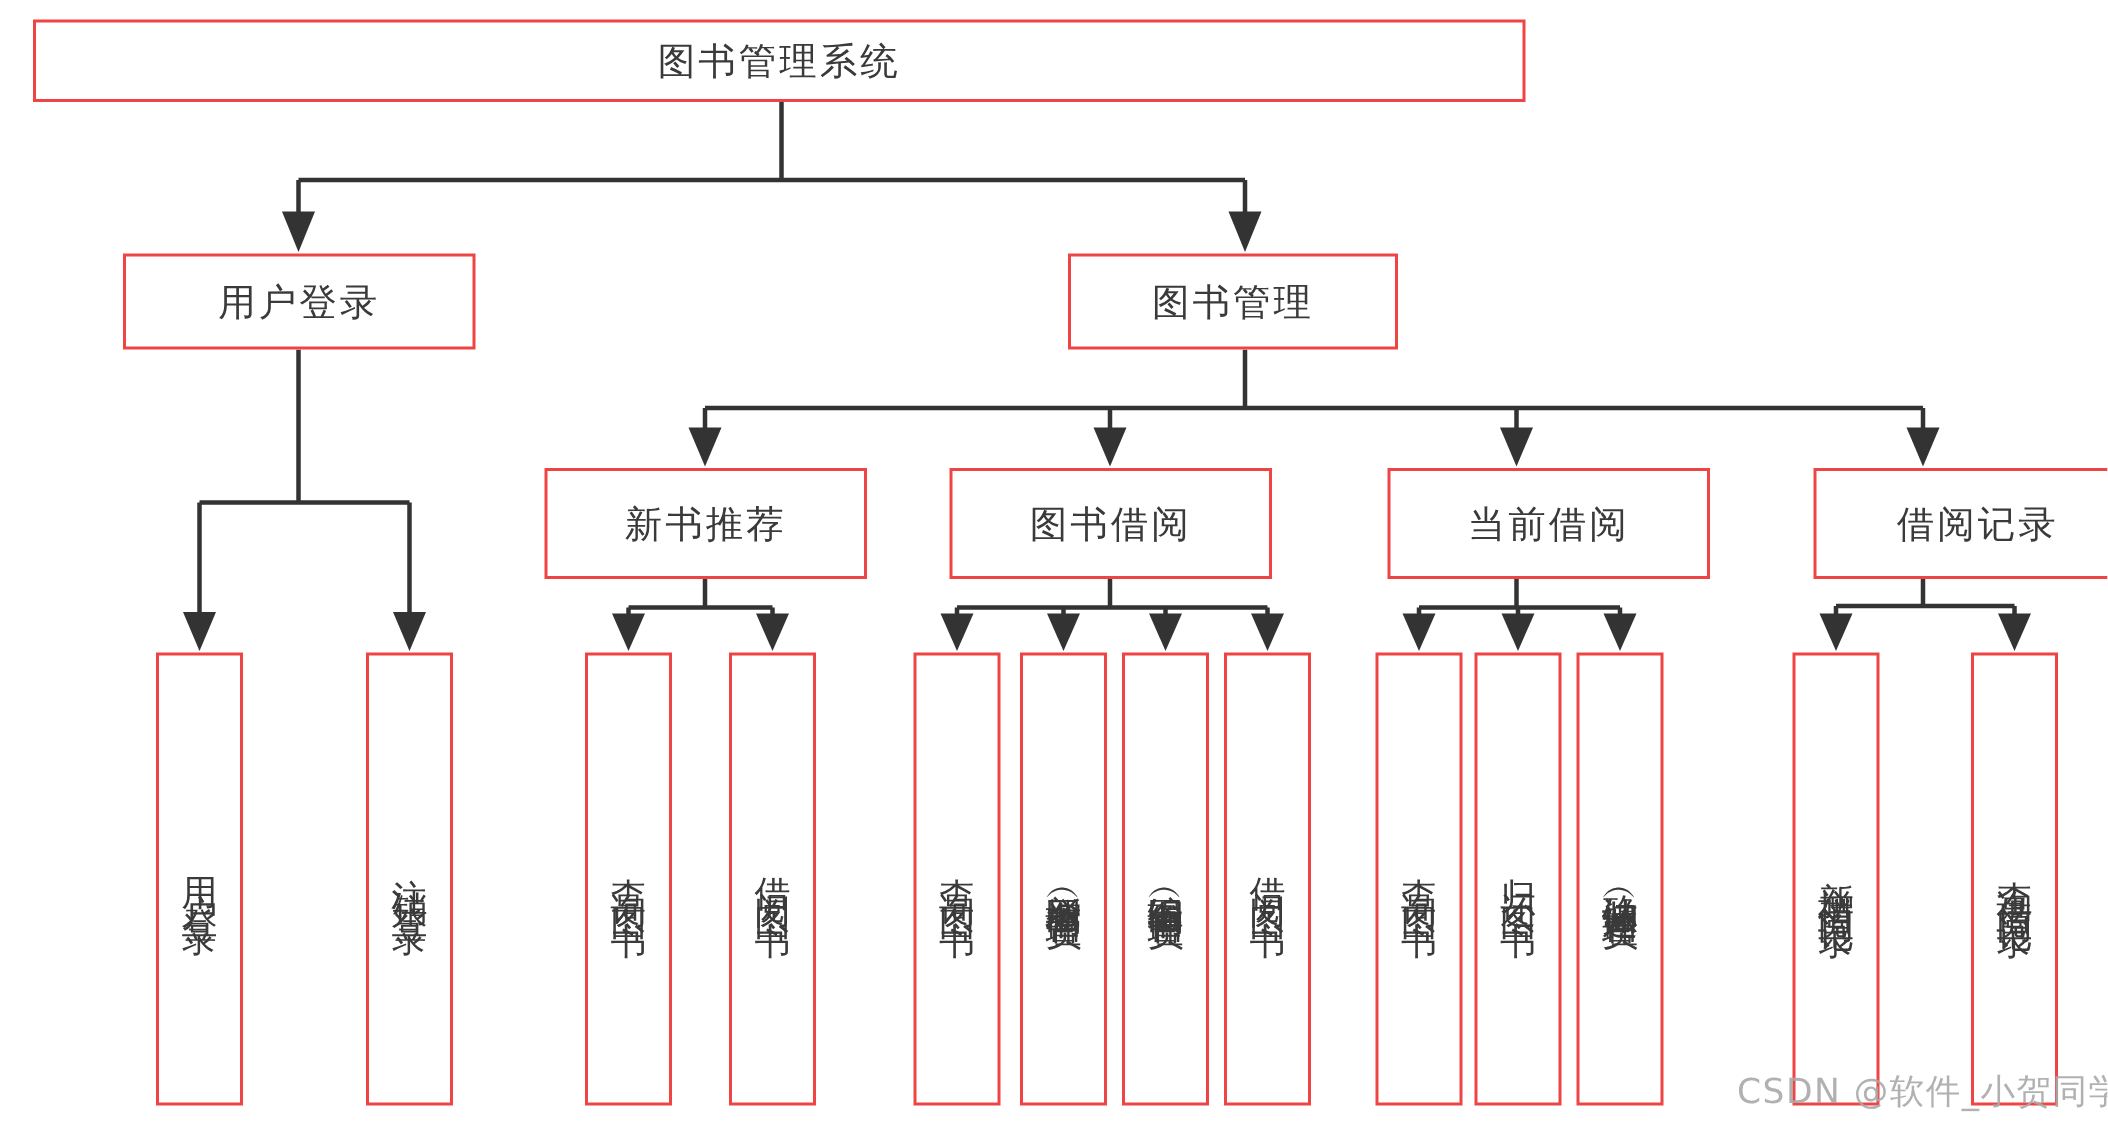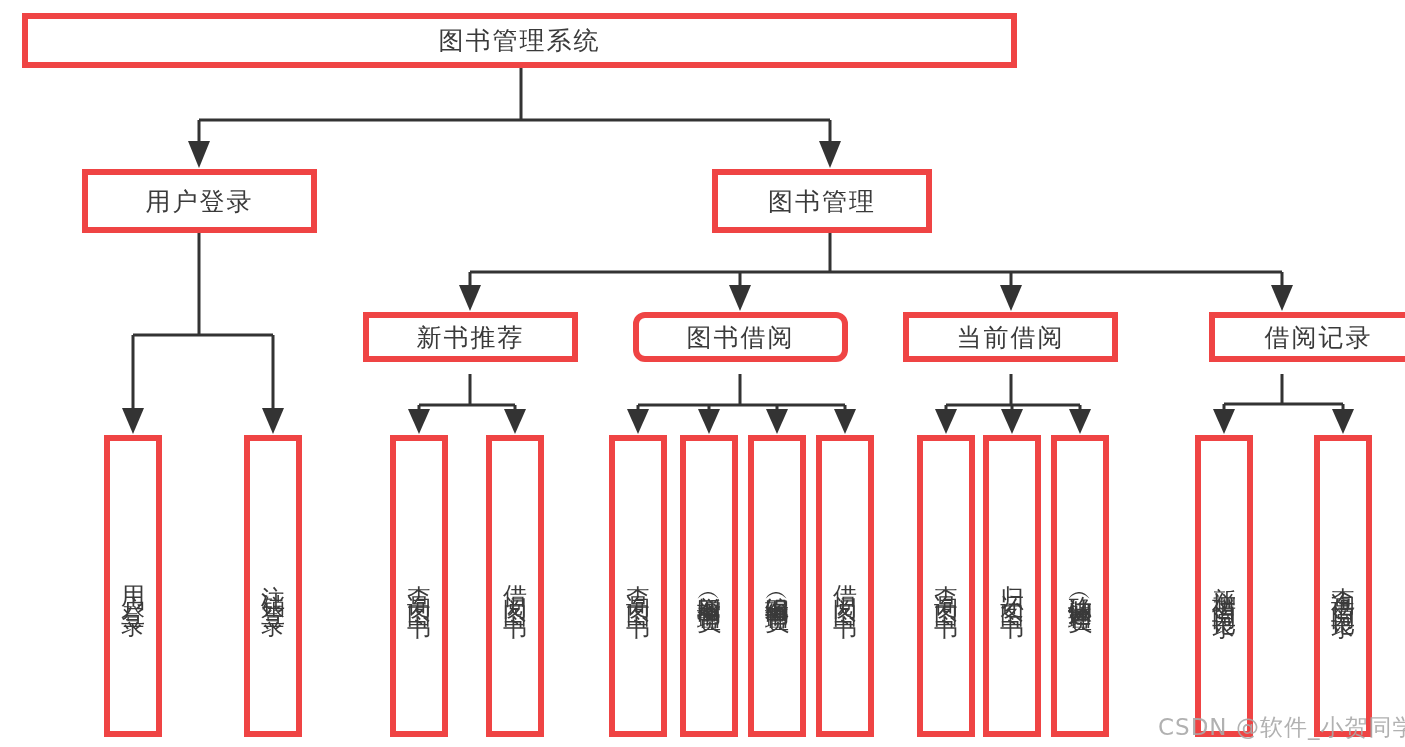--- a/index.html
+++ b/index.html
@@ -13,21 +13,21 @@
   }
   #wires {
     position: absolute;
     left: 0; top: 0;
     width: 1405px; height: 747px;
     pointer-events: none;
   }
   .box {
     position: absolute;
     box-sizing: border-box;
-    border: 6px solid #ef4444;
+    border: 2px solid #ef4444;
     background: #ffffff;
     display: flex;
     align-items: center;
     justify-content: center;
     color: #3a3a3a;
     font-size: 25px;
     letter-spacing: 2px;
     white-space: nowrap;
   }
   .vbox {
@@ -36,24 +36,24 @@
     white-space: normal;
     letter-spacing: 10px;
   }
   .vbox.med  { letter-spacing: 6px; }
   .vbox.long { letter-spacing: 2px; }
 
   
   .b-root     { left:22px;   top:13px;  width:995px; height:55px; }
   .b-login    { left:82px;   top:169px; width:235px; height:64px; }
   .b-mgmt     { left:712px;  top:169px; width:220px; height:64px; }
-  .b-l3       { top:312px; height:50px; width:215px; }
+  .b-l3       { top:312px; height:74px; width:215px; }
   .b-newrec   { left:363px; }
-  .b-borrow   { left:633px;border-radius:12px; }
-  .b-current  { left:903px; }
+  .b-borrow   { left:633px; }
+  .b-current  { left:925px; }
   .b-records  { left:1173px; width:219px;margin-left:36px; }
 
   
   .leaf { top:435px; height:302px; width:58px; }
   .p-1  { left:104px; }
   .p-2  { left:244px; }
   .p-3  { left:390px; }
   .p-4  { left:486px; }
   .p-5  { left:609px; }
   .p-6  { left:680px; }

